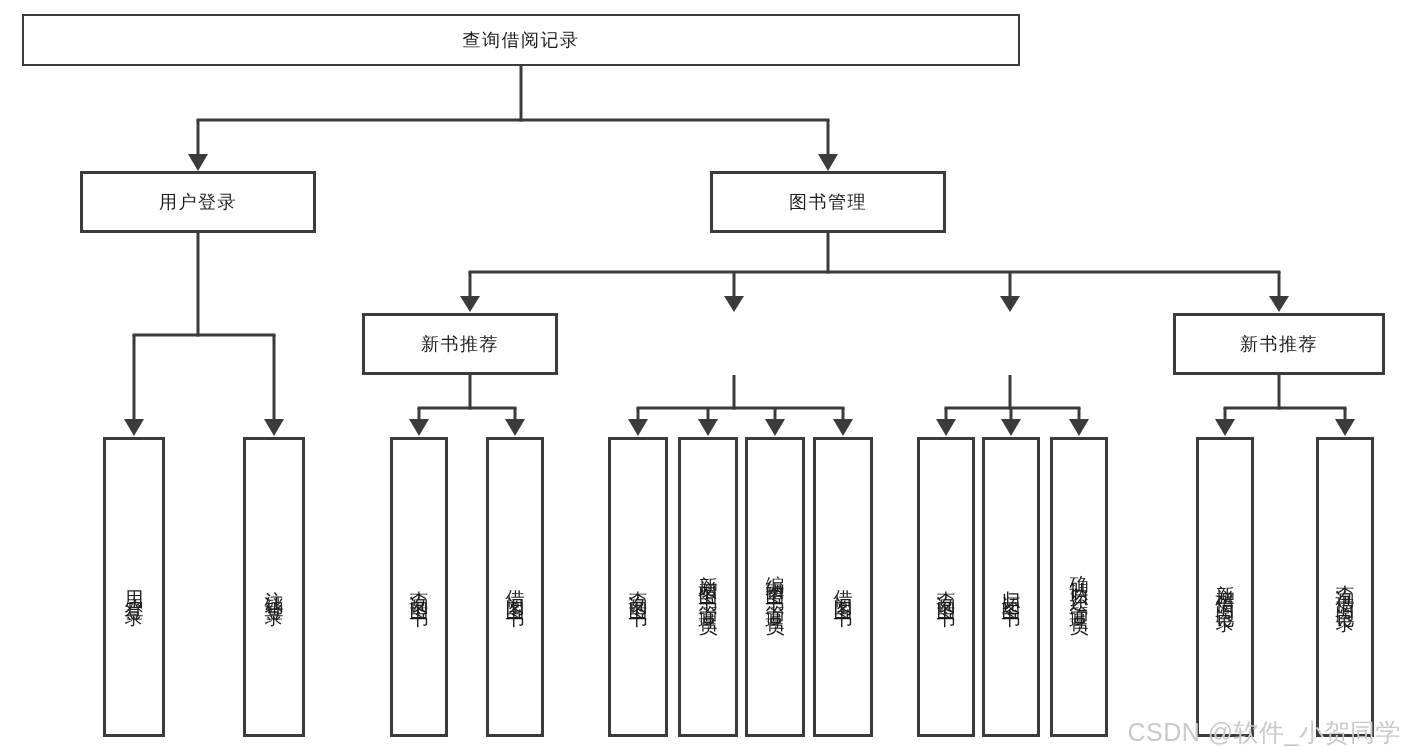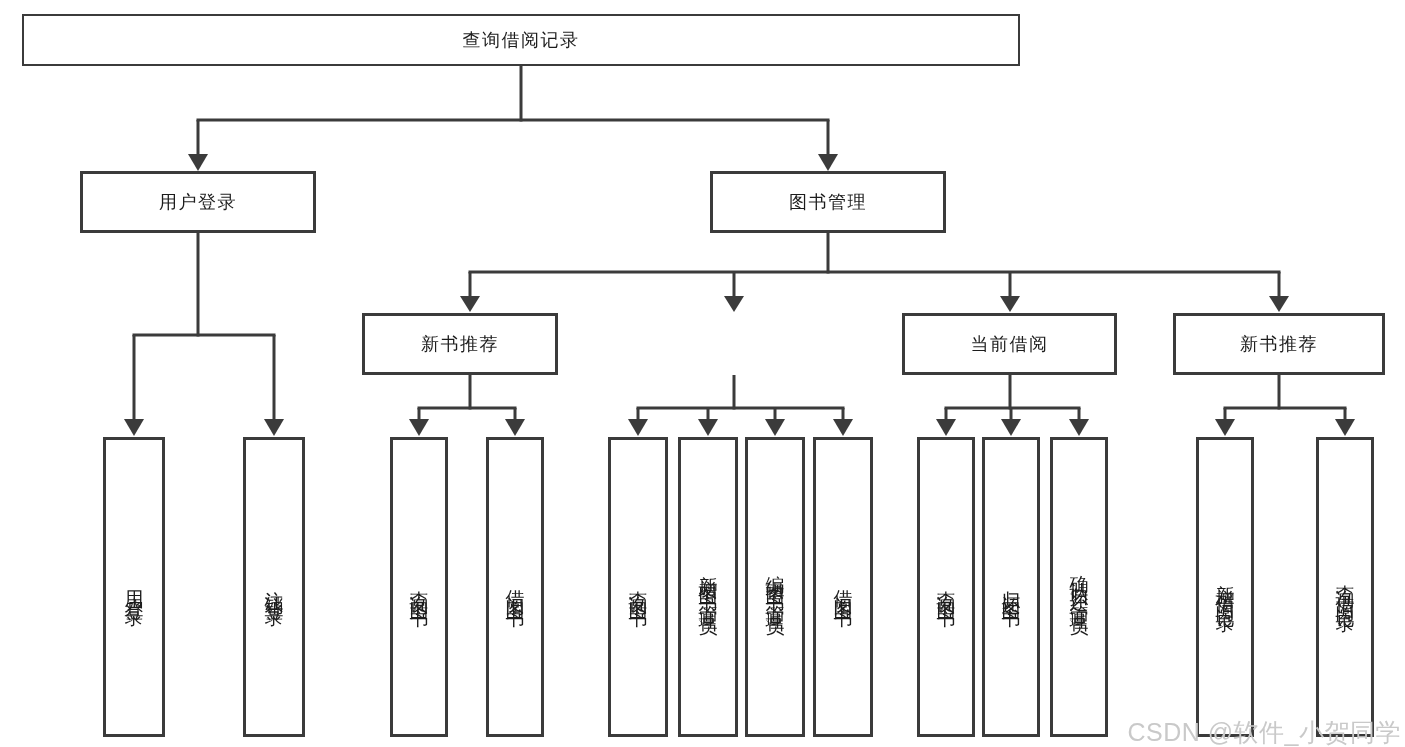--- a/index.html
+++ b/index.html
@@ -142,23 +142,20 @@
   <div class="box" style="left:80px;top:171px;width:236px;height:62px">
     <span class="hlabel">用户登录</span>
   </div>
   <div class="box" style="left:710px;top:171px;width:236px;height:62px">
     <span class="hlabel">图书管理</span>
   </div>
 
   <div class="box" style="left:362px;top:313px;width:196px;height:62px">
     <span class="hlabel">新书推荐</span>
   </div>
-  <div class="box" style="left:902px;top:313px;width:215px;height:62px">
-    <span class="hlabel">当前借阅</span>
-  </div>
   <div class="box" style="left:1173px;top:313px;width:212px;height:62px">
     <span class="hlabel">新书推荐</span>
   </div>
 
   <div class="box" style="left:103px;top:437px;width:62px;height:300px">
     <span class="vlabel">用户登录</span>
   </div>
   <div class="box" style="left:243px;top:437px;width:62px;height:300px">
     <span class="vlabel">注销登录</span>
   </div>

